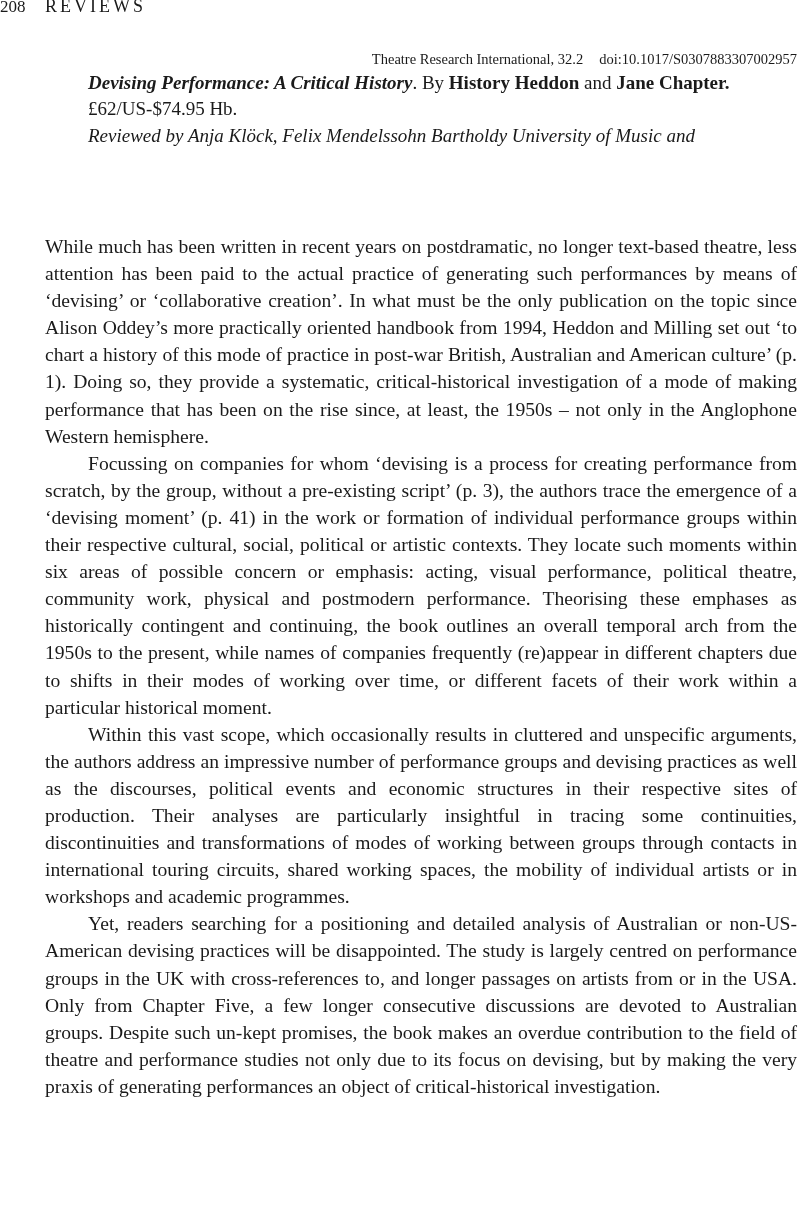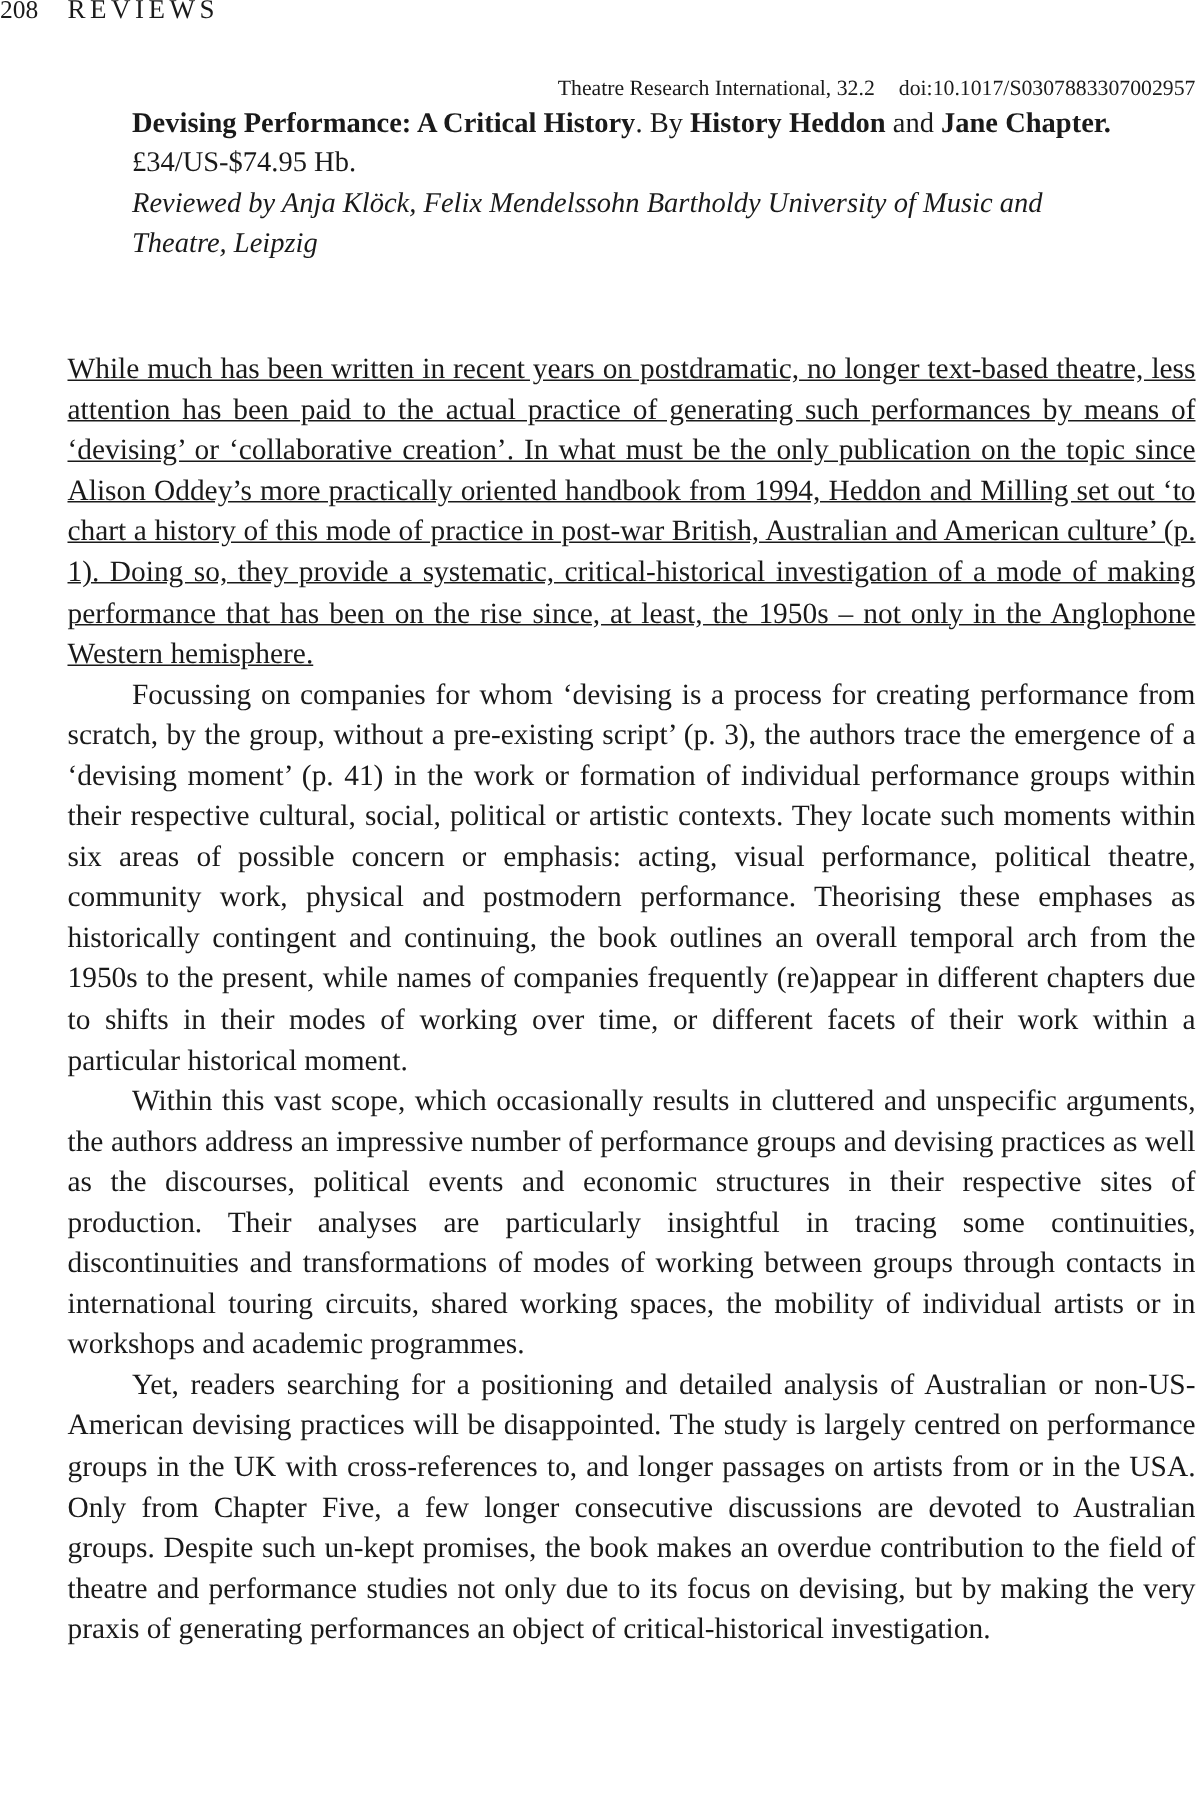--- a/index.html
+++ b/index.html
@@ -45,20 +45,21 @@
     }
     .citation {
       position: absolute;
       top: 70px;
       left: 88px;
       width: 712px;
       font-size: 19px;
       line-height: 25.5px;
     }
     .citation .book-title {
+      font-style: italic;
       font-weight: bold;
     }
     .citation .author {
       font-weight: bold;
     }
     .citation .reviewer {
       margin-top: 1px;
       font-style: italic;
       line-height: 27px;
     }
@@ -71,42 +72,40 @@
       line-height: 27.1px;
       text-align: justify;
     }
     .body-text p {
       margin: 0;
       text-indent: 43px;
       hyphens: none;
     }
     .body-text p.first {
       text-indent: 0;
-      text-decoration: underline;
     }
   </style>
 </head>
 <body>
 
 <div class="running-head">
   <span class="page-num">208</span><span class="section">REVIEWS</span>
 </div>
 
 <div class="journal-line">
   <span>Theatre Research International, 32.2</span><span class="doi">doi:10.1017/S0307883307002957</span>
 </div>
 
 <div class="citation">
   <div><span class="book-title">Devising Performance: A Critical History</span><span>. By </span><span class="author">History Heddon</span><span> and </span><span class="author">Jane Chapter</span><span class="author">.</span></div>
   <div>
-    <div>£34/US-$74.95 Hb.</div>
+    <div>£62/US-$74.95 Hb.</div>
   </div>
   <div class="reviewer">
     <div>Reviewed by Anja Klöck, Felix Mendelssohn Bartholdy University of Music and</div>
-    <div>Theatre, Leipzig</div>
   </div>
 </div>
 
 <div class="body-text">
   <p class="first">While much has been written in recent years on postdramatic, no longer text-based theatre, less attention has been paid to the actual practice of generating such performances by means of ‘devising’ or ‘collaborative creation’. In what must be the only publication on the topic since Alison Oddey’s more practically oriented handbook from 1994, Heddon and Milling set out ‘to chart a history of this mode of practice in post-war British, Australian and American culture’ (p. 1). Doing so, they provide a systematic, critical-historical investigation of a mode of making performance that has been on the rise since, at least, the 1950s – not only in the Anglophone Western hemisphere.</p>
   <p>Focussing on companies for whom ‘devising is a process for creating performance from scratch, by the group, without a pre-existing script’ (p. 3), the authors trace the emergence of a ‘devising moment’ (p. 41) in the work or formation of individual performance groups within their respective cultural, social, political or artistic contexts. They locate such moments within six areas of possible concern or emphasis: acting, visual performance, political theatre, community work, physical and postmodern performance. Theorising these emphases as historically contingent and continuing, the book outlines an overall temporal arch from the 1950s to the present, while names of companies frequently (re)appear in different chapters due to shifts in their modes of working over time, or different facets of their work within a particular historical moment.</p>
   <p>Within this vast scope, which occasionally results in cluttered and unspecific arguments, the authors address an impressive number of performance groups and devising practices as well as the discourses, political events and economic structures in their respective sites of production. Their analyses are particularly insightful in tracing some continuities, discontinuities and transformations of modes of working between groups through contacts in international touring circuits, shared working spaces, the mobility of individual artists or in workshops and academic programmes.</p>
   <p>Yet, readers searching for a positioning and detailed analysis of Australian or non-US-American devising practices will be disappointed. The study is largely centred on performance groups in the UK with cross-references to, and longer passages on artists from or in the USA. Only from Chapter Five, a few longer consecutive discussions are devoted to Australian groups. Despite such un-kept promises, the book makes an overdue contribution to the field of theatre and performance studies not only due to its focus on devising, but by making the very praxis of generating performances an object of critical-historical investigation.</p>
 </div>
 

